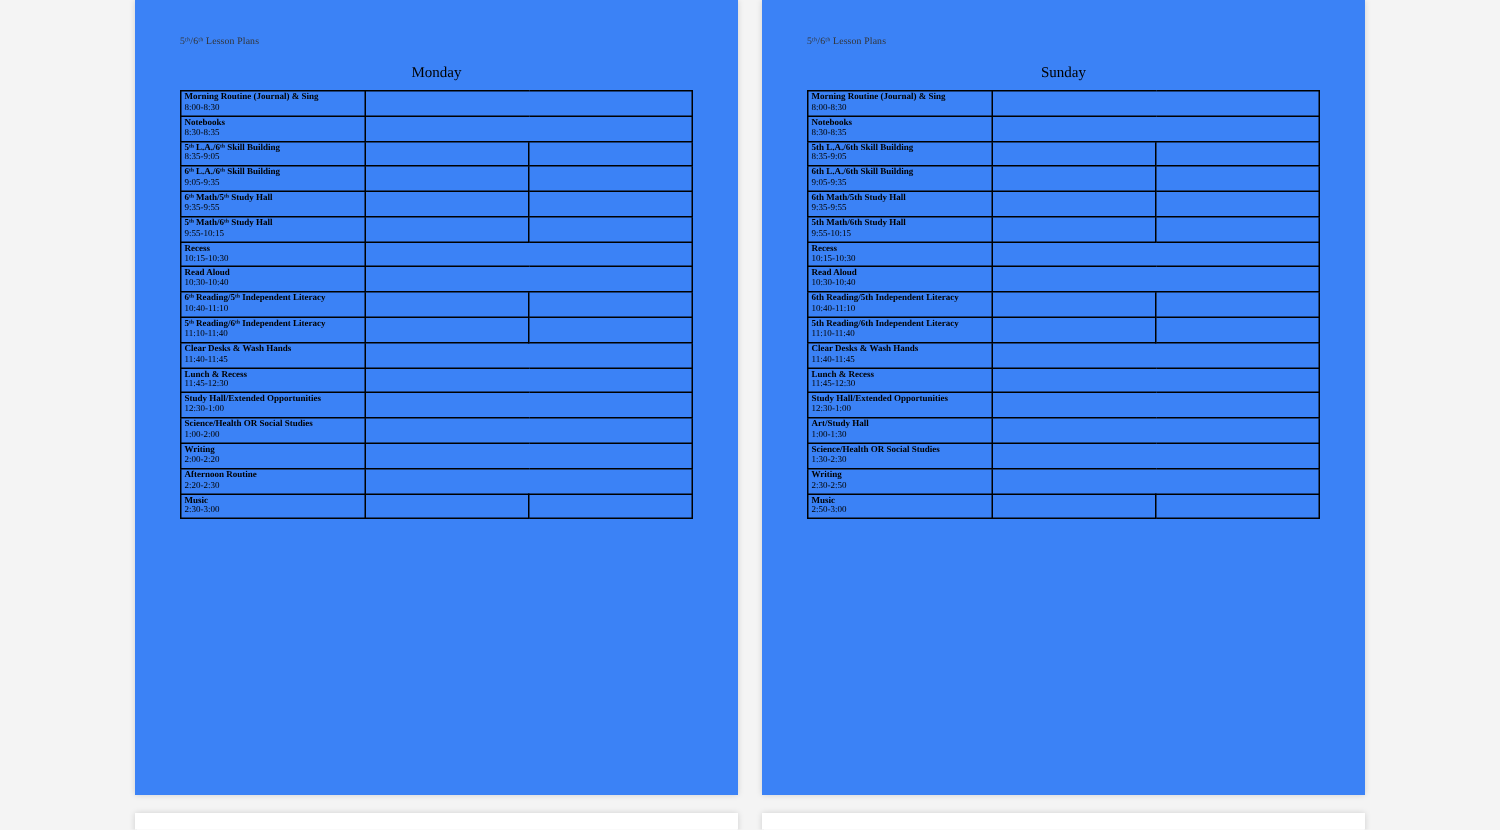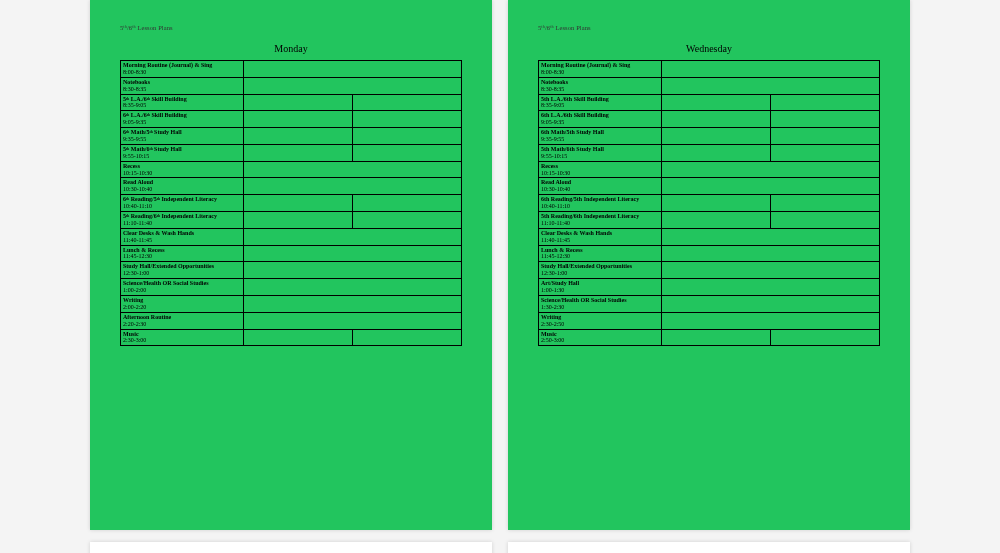--- a/index.html
+++ b/index.html
@@ -1,18 +1,18 @@
 <!DOCTYPE html>
 <html><head>
 <meta charset="utf-8">
 <style>
   html,body{margin:0;padding:0;background:#f4f4f4;font-family:"Times New Roman",serif;color:#000;}
   .viewport{width:1000px;height:553px;overflow:hidden;position:relative;}
   .pages{display:flex;gap:16px;padding:0 90px;}
-  .page{background:#22c55e;box-shadow:0 0 4px rgba(0,0,0,.15);width:403px;height:530px;padding:24px 30px 32px 30px;box-sizing:border-box;position:relative;}
+  .page{background:#3b82f6;box-shadow:0 0 4px rgba(0,0,0,.15);width:403px;height:530px;padding:24px 30px 32px 30px;box-sizing:border-box;position:relative;}
   .running-head{font-size:6.5px;color:#333;margin-bottom:12px;letter-spacing:.1px;}
   .day-title{text-align:center;font-size:10px;margin:0 0 6px 0;}
   table.plan{border-collapse:collapse;width:100%;table-layout:fixed;}
   table.plan td{border:1px solid #000;font-size:6px;line-height:1.15;padding:1px 2px;vertical-align:top;}
   table.plan td.label{width:24%;font-weight:bold;}
   table.plan td.label .time{font-weight:normal;display:block;}
   table.plan td.c1{width:45%;}
   table.plan td.c2{width:31%;}
   table.plan tr.onecol td.c1{border-right:1px solid #000;}
   .next-row{display:flex;gap:16px;padding:12px 90px 0 90px;}
@@ -102,21 +102,21 @@
               <td class="label"><span>Music</span><span class="time">2:30-3:00</span></td>
               <td class="c1"></td>
               <td class="c2"></td>
             </tr>
           </tbody>
       </table>
     </div>
 
     <div class="page">
       <div class="running-head">5ᵗʰ/6ᵗʰ Lesson Plans</div>
-      <div class="day-title">Wednesday</div>
+      <div class="day-title">Sunday</div>
       <table class="plan">
         <tbody id="tbody-1">
             <tr class="onecol">
               <td class="label"><span>Morning Routine (Journal) &amp; Sing</span><span class="time">8:00-8:30</span></td>
               <td class="c1" colspan="2"></td>
             </tr>
             <tr class="onecol">
               <td class="label"><span>Notebooks</span><span class="time">8:30-8:35</span></td>
               <td class="c1" colspan="2"></td>
             </tr>

